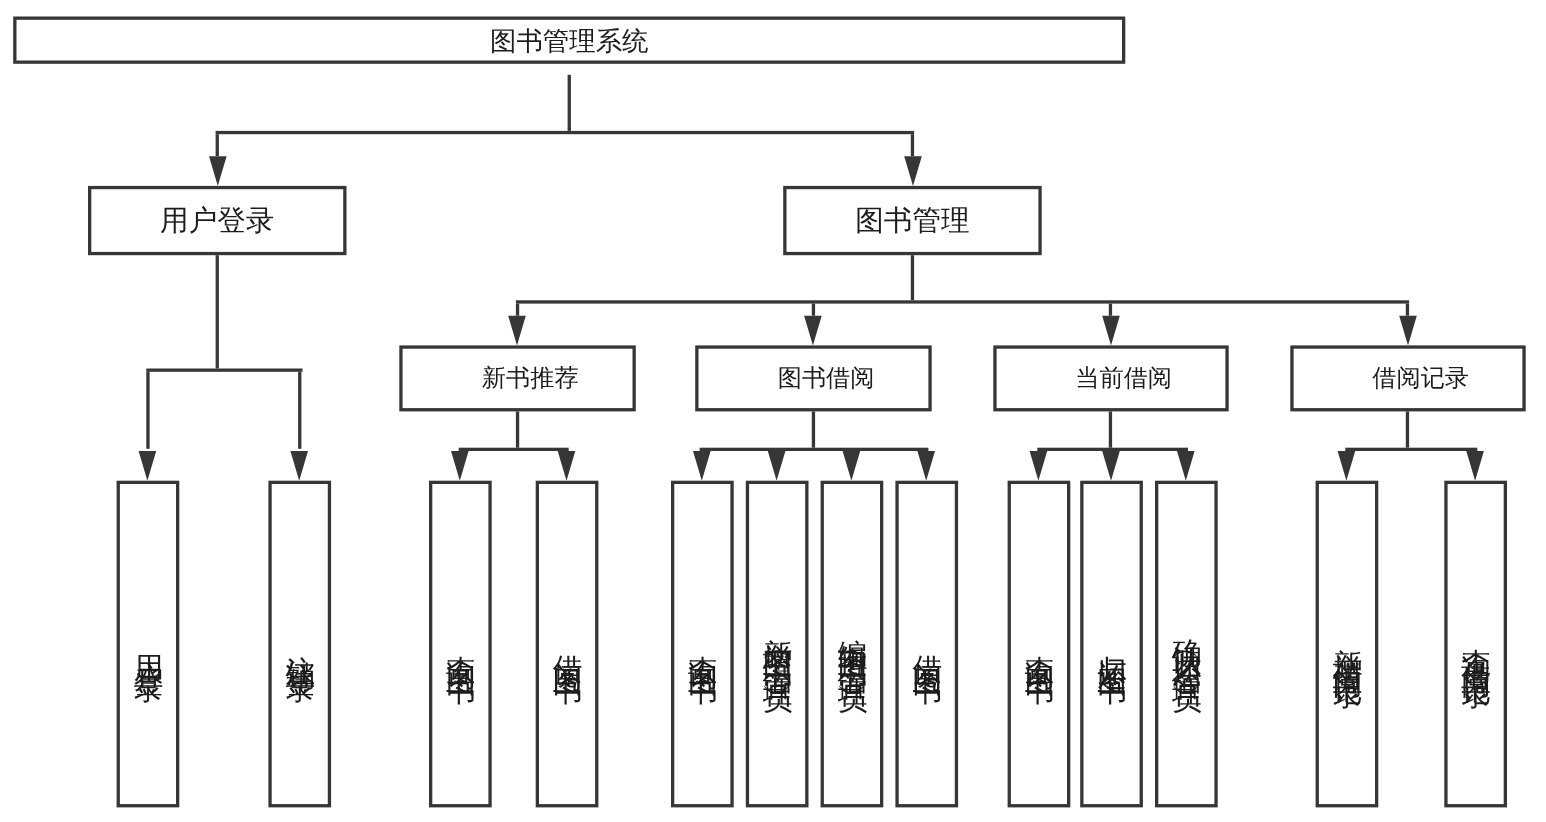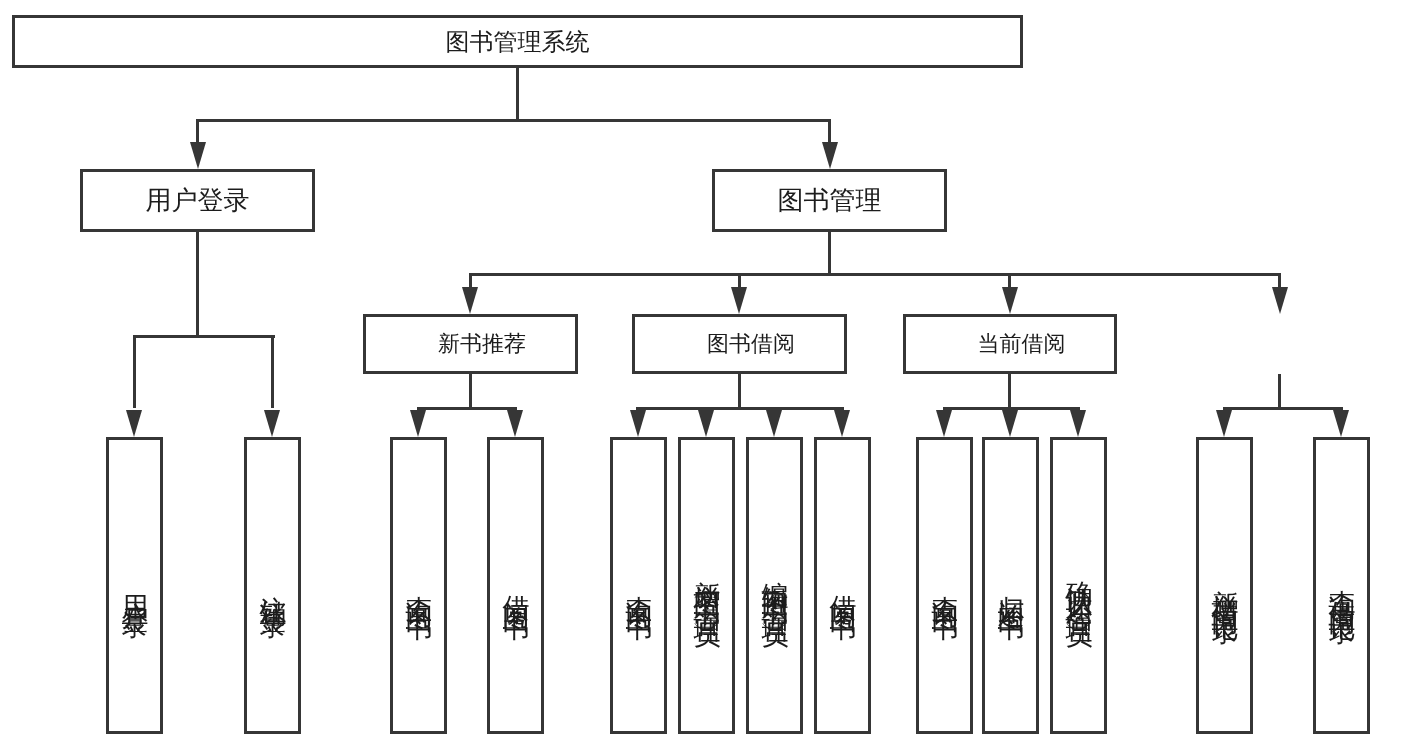--- a/index.html
+++ b/index.html
@@ -33,21 +33,21 @@
   .watermark {
     position:absolute; left:1186px; top:716px; z-index:5;
     font-size:19px; color:rgba(158,158,158,0.92); white-space:nowrap;
   }
 </style>
 </head>
 <body>
 
 <div class="canvas">
 
-  <div class="node root-node" style="left:12px; top:15px; width:1011px; height:53px;">
+  <div class="node root-node" style="left:12px; top:15px; width:1011px; height:43px;">
     <span>图书管理系统</span>
   </div>
 
   <div class="vline" style="left:516px; top:68px; height:51px;"></div>
   <div class="hline" style="left:196px; top:119px; width:635px;"></div>
   <div class="shaft" style="left:196px; top:122px; height:20px;"></div>
   <div class="ah" style="left:190px; top:142px;"></div>
   <div class="shaft" style="left:828px; top:122px; height:20px;"></div>
   <div class="ah" style="left:822px; top:142px;"></div>
 
@@ -77,20 +77,23 @@
   <div class="ah" style="left:1272px; top:287px;"></div>
 
   <div class="node cat-node" style="left:363px; top:314px; width:215px; height:60px;">
     <span>新书推荐</span>
   </div>
   <div class="node cat-node" style="left:632px; top:314px; width:215px; height:60px;">
     <span>图书借阅</span>
   </div>
   <div class="node cat-node" style="left:903px; top:314px; width:214px; height:60px;">
     <span>当前借阅</span>
+  </div>
+  <div class="node cat-node" style="left:1173px; top:314px; width:214px; height:60px;">
+    <span>借阅记录</span>
   </div>
 
   <div class="vline" style="left:469px; top:374px; height:33px;"></div>
   <div class="hline" style="left:417px; top:407px; width:100px;"></div>
   <div class="ah" style="left:410px; top:410px;"></div>
   <div class="ah" style="left:507px; top:410px;"></div>
 
   <div class="vline" style="left:738px; top:374px; height:33px;"></div>
   <div class="hline" style="left:636px; top:407px; width:208px;"></div>
   <div class="ah" style="left:630px; top:410px;"></div>

